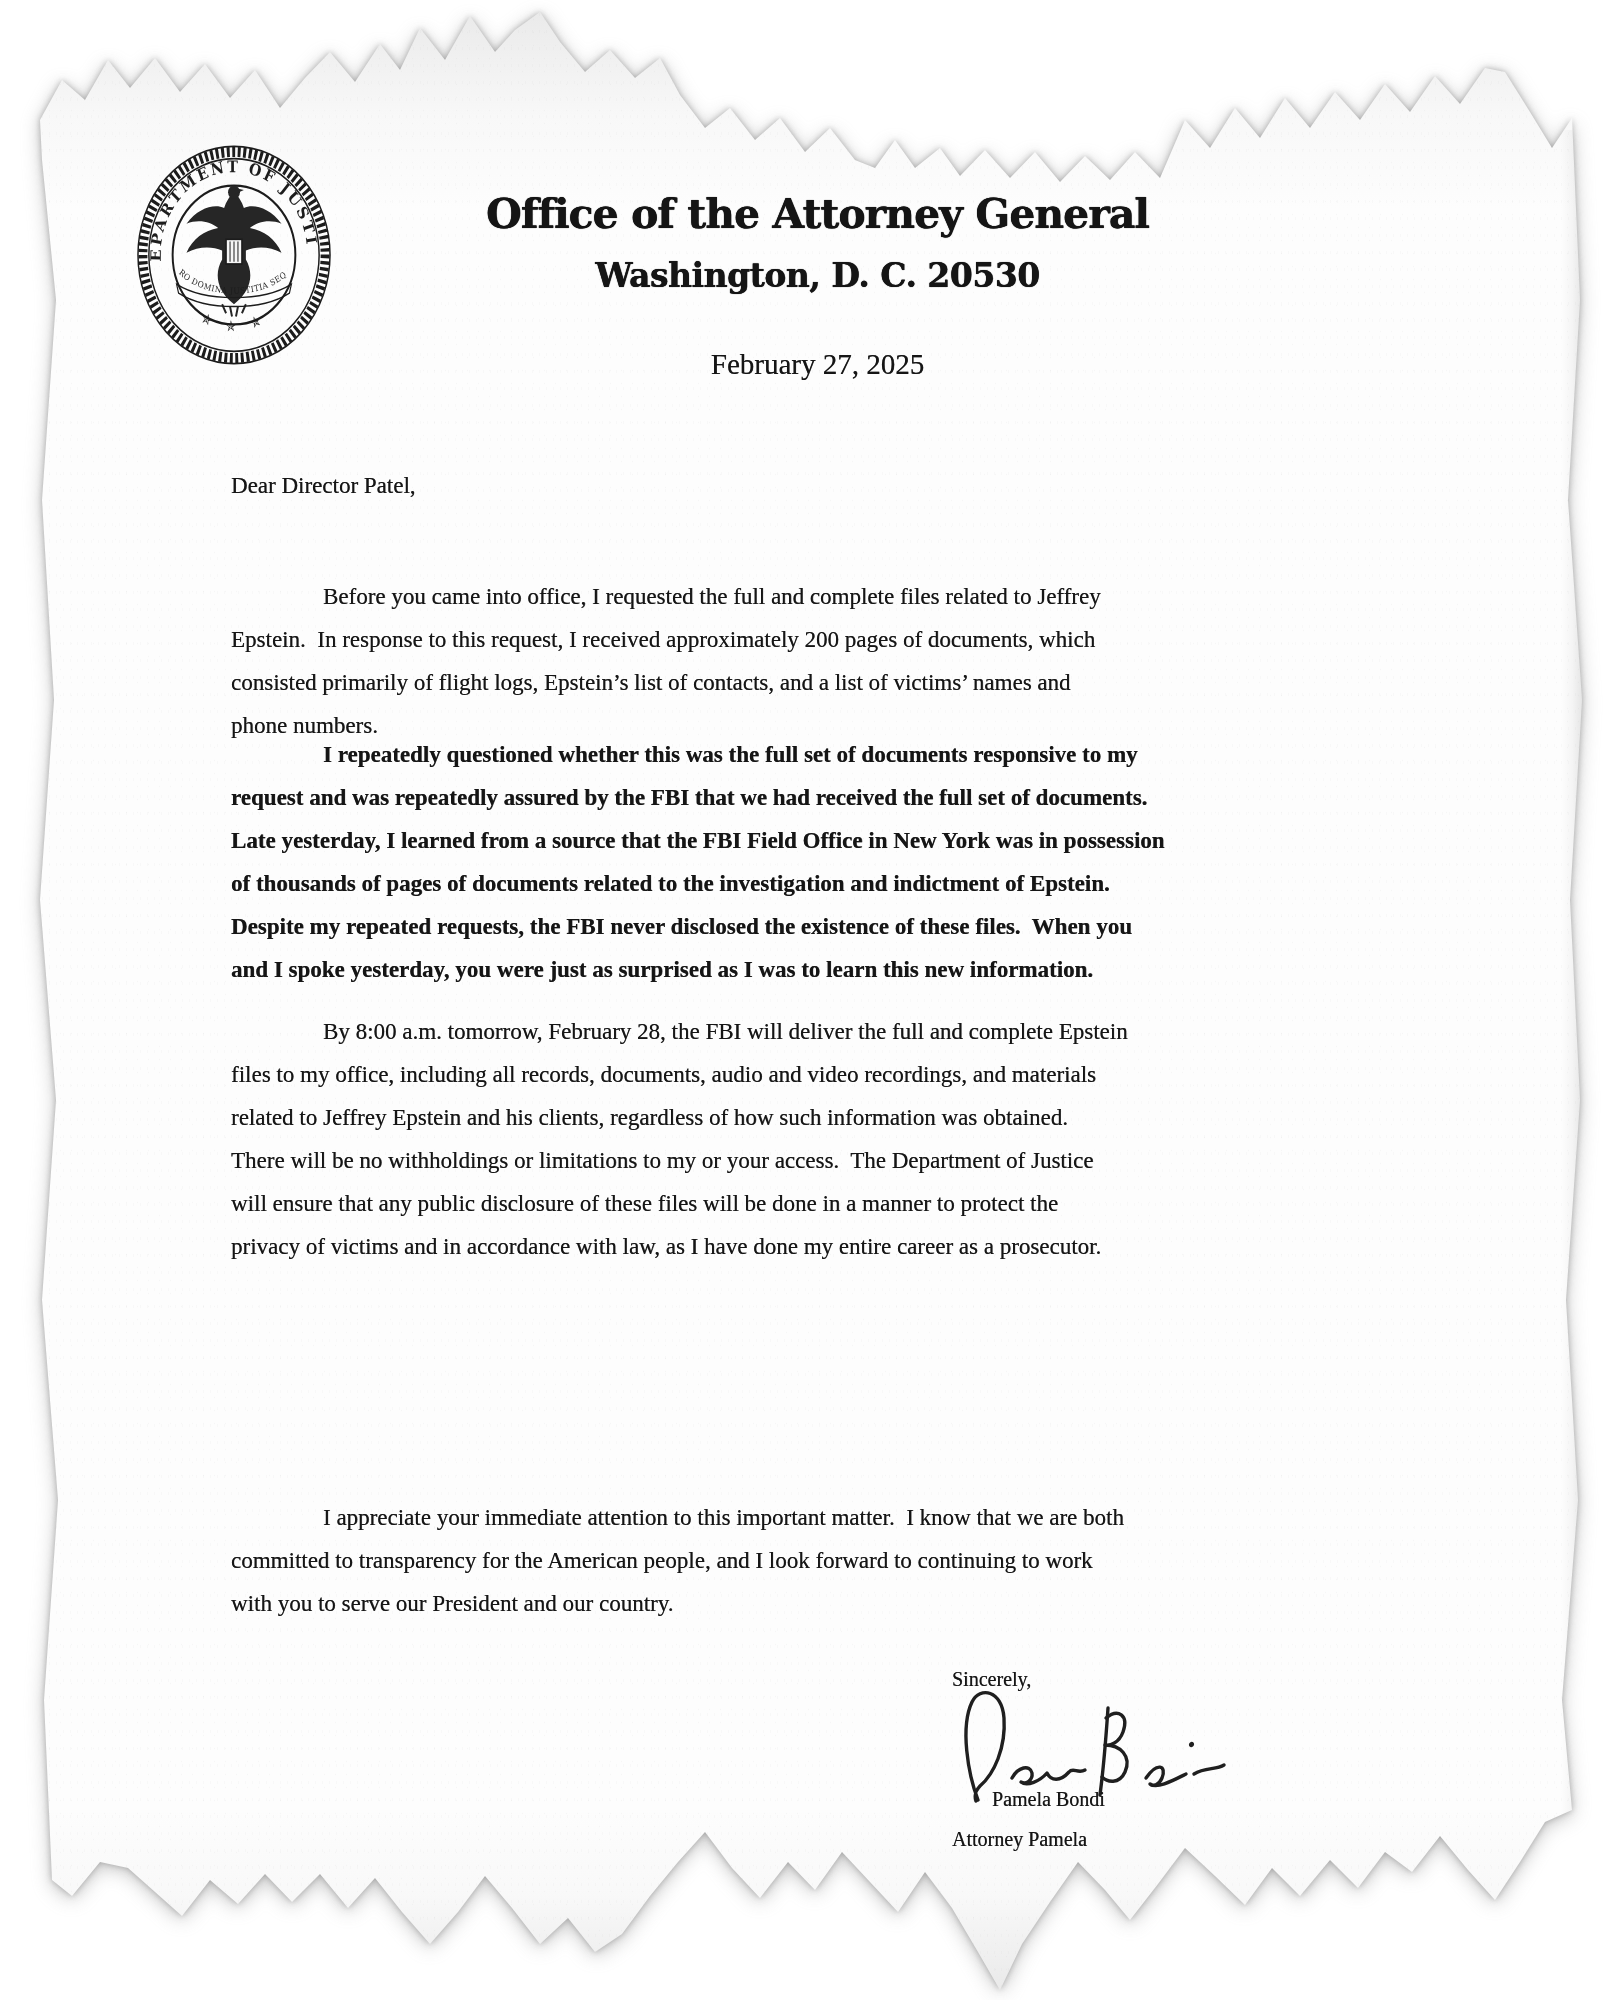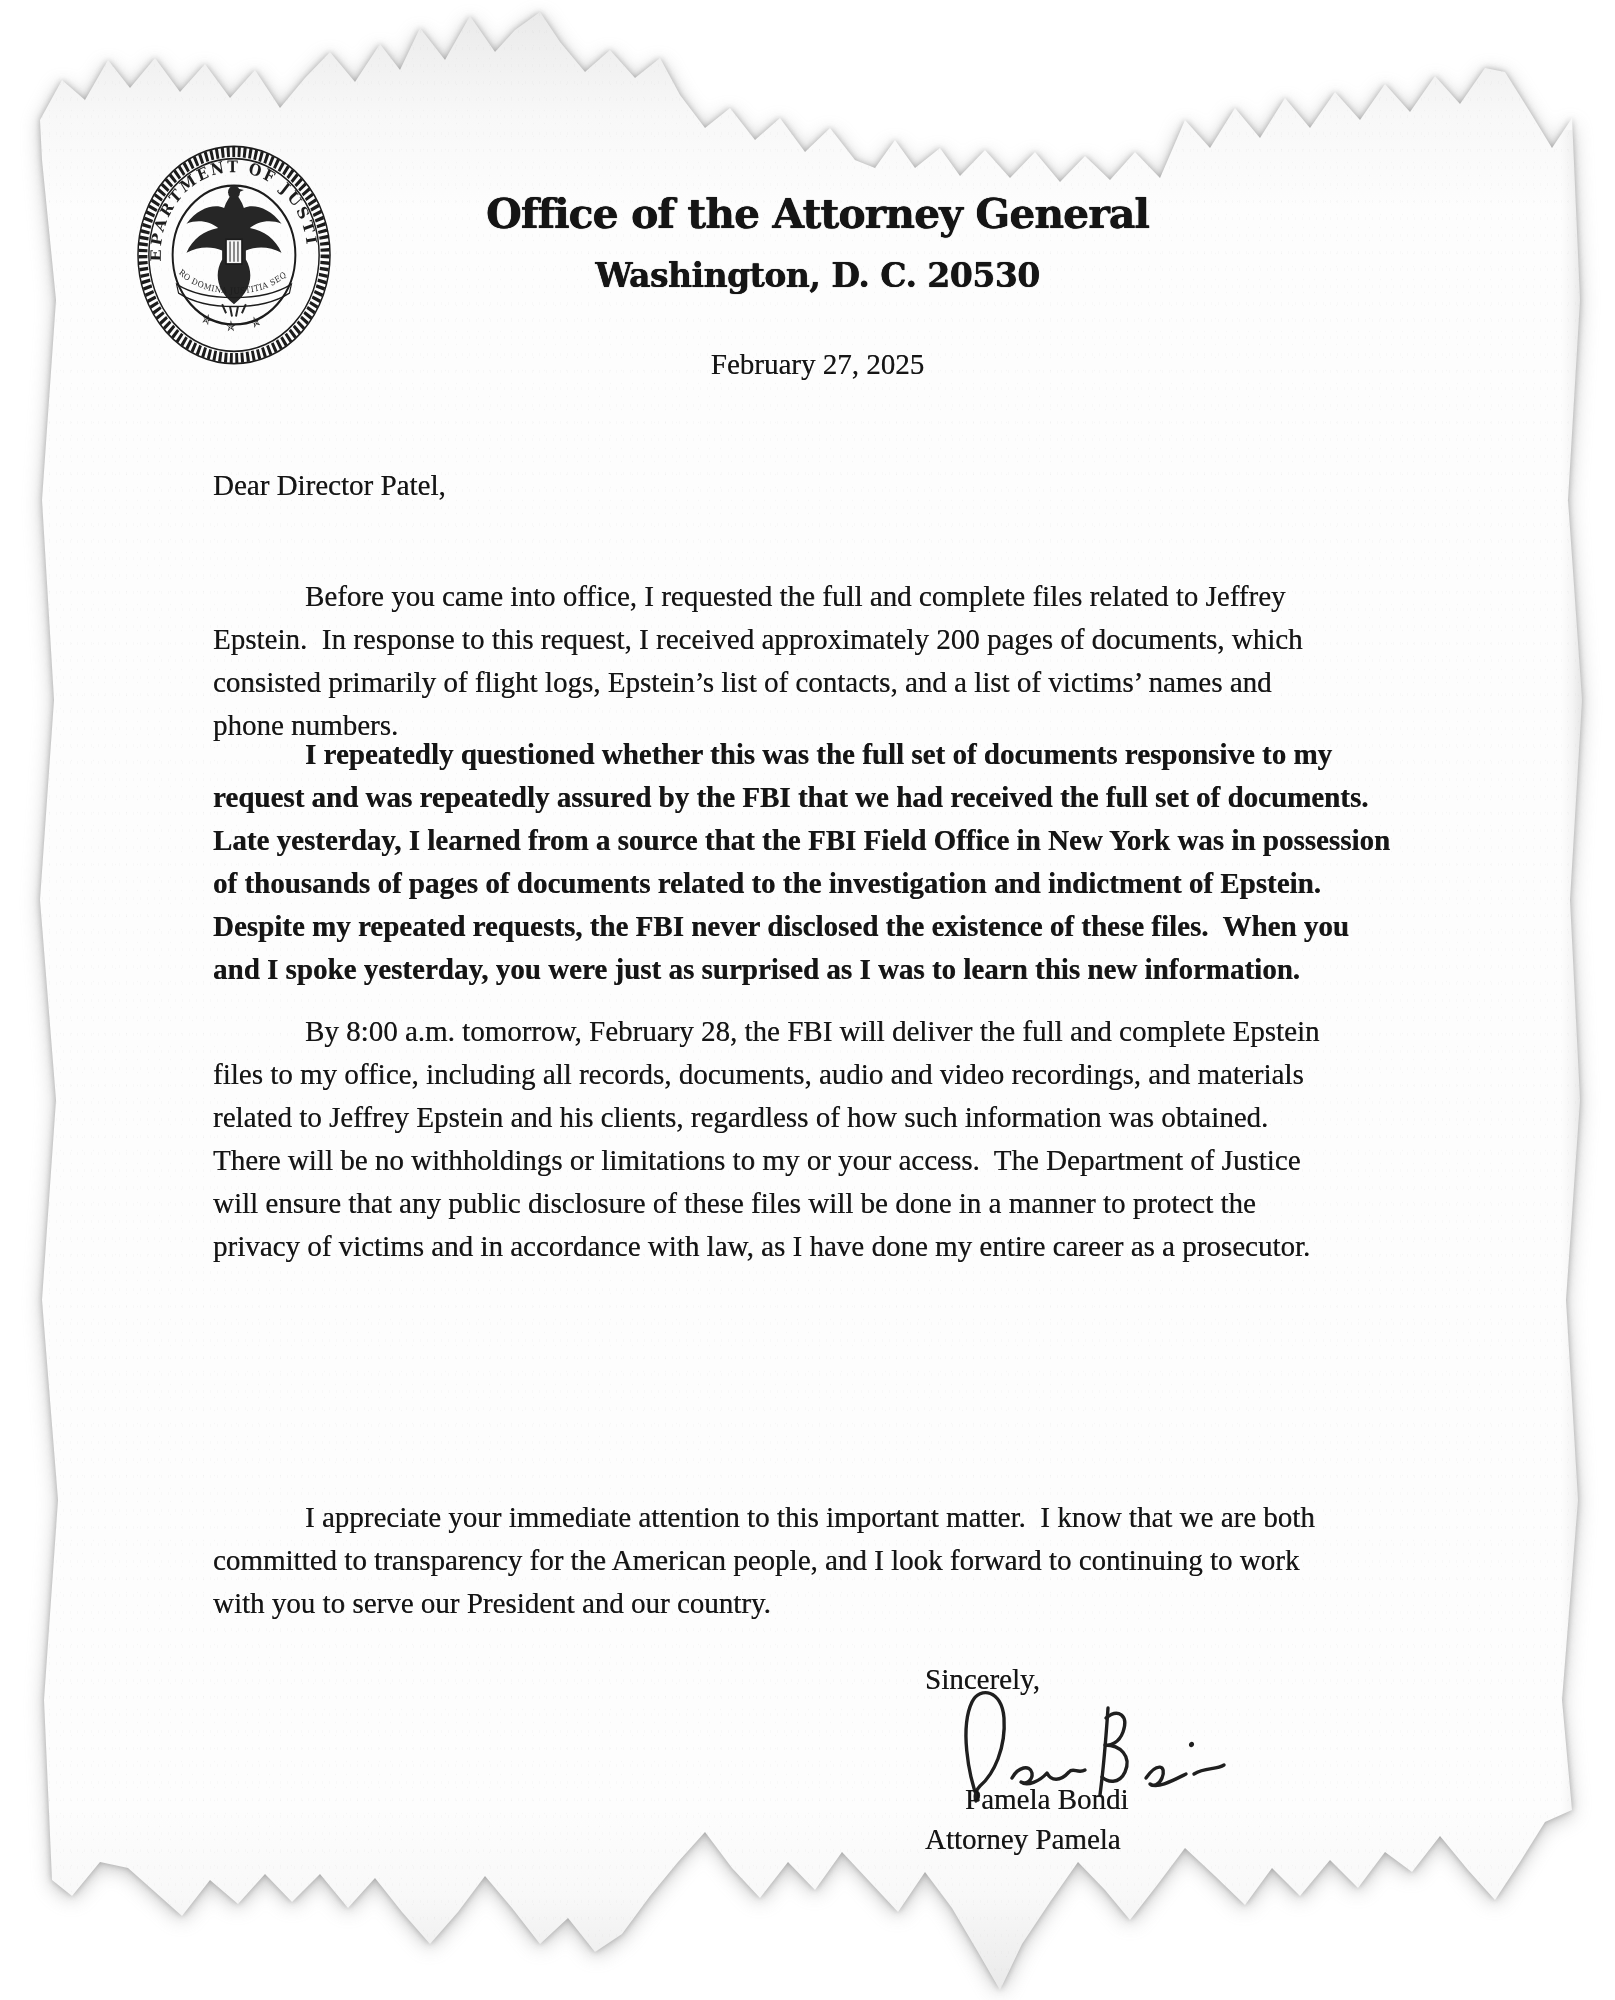--- a/index.html
+++ b/index.html
@@ -51,30 +51,30 @@
 
   .ink{color:#151515;text-shadow:.3px .3px .4px rgba(25,25,25,.7);}
   .centerline{position:absolute;left:0;width:100%;text-align:center;transform:translateX(10px);}
 
   .office{top:190px;font-family:"DejaVu Serif",serif;font-weight:bold;font-size:41px;
     letter-spacing:-1px;text-shadow:0 0 .8px #000, .4px .4px 0 rgba(0,0,0,.55);}
   .city{top:256px;font-family:"DejaVu Serif",serif;font-weight:bold;font-size:33px;
     letter-spacing:-.5px;text-shadow:0 0 .8px #000, .4px .4px 0 rgba(0,0,0,.55);}
   .date{top:348px;font-size:29px;}
 
-  .bodytext{position:absolute;left:213px;width:1260px;font-size:29px;line-height:43px;white-space:pre;}
+  .bodytext{position:absolute;left:231px;width:1260px;font-size:23px;line-height:43px;white-space:pre;}
   .indent{text-indent:92px;}
   .salutation{top:464px;}
   .p1{top:531px;margin-top:44px;}
   .p2{top:733px;font-weight:bold;}
   .p3{top:1010px;}
   .p4{top:1292px;}
   .p5{top:1448px;margin-top:48px;}
 
-  .closing{position:absolute;left:925px;font-size:29px;line-height:43px;text-align:center;}
+  .closing{position:absolute;left:952px;font-size:20px;line-height:43px;text-align:center;}
   .sincerely{top:1658px;}
   .signer-name{top:1778px;margin-left:40px;}
   .signer-title{top:1818px;}
   .signature-svg{position:absolute;left:948px;top:1682px;width:290px;height:122px;}
 
   .seal-svg{position:absolute;left:135px;top:143px;width:198px;height:224px;}
 </style>
 </head>
 <body>
 

